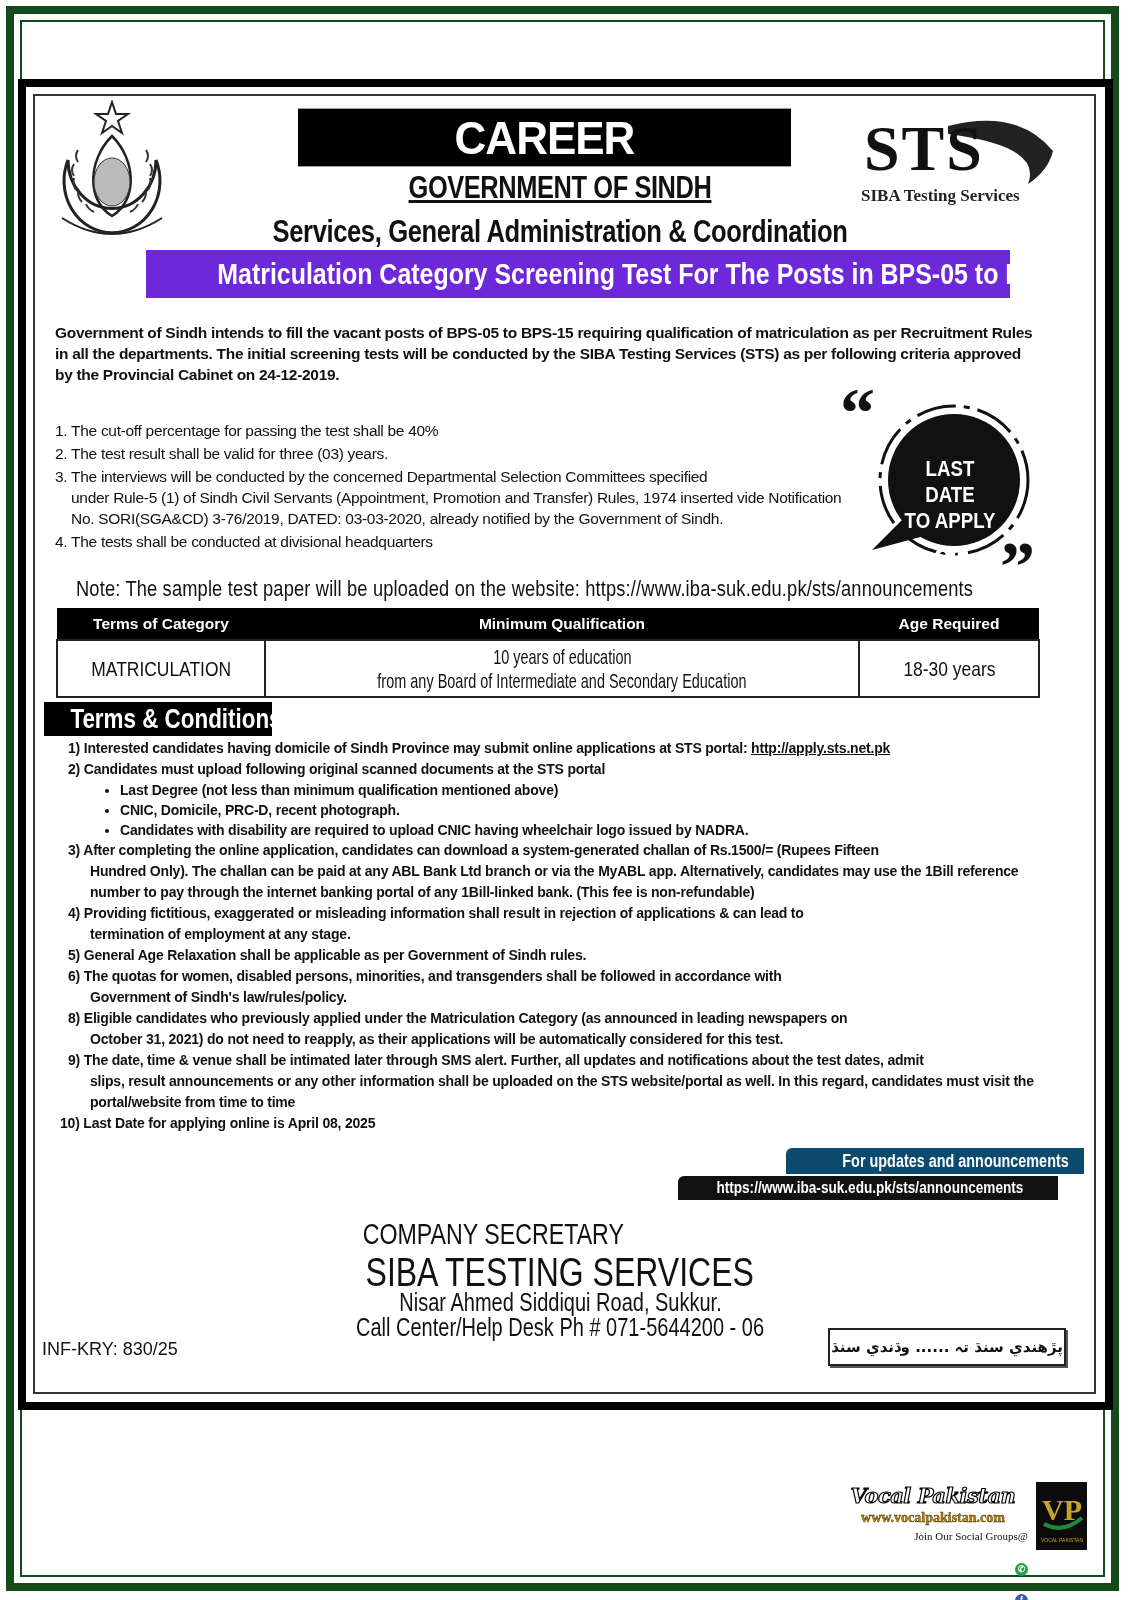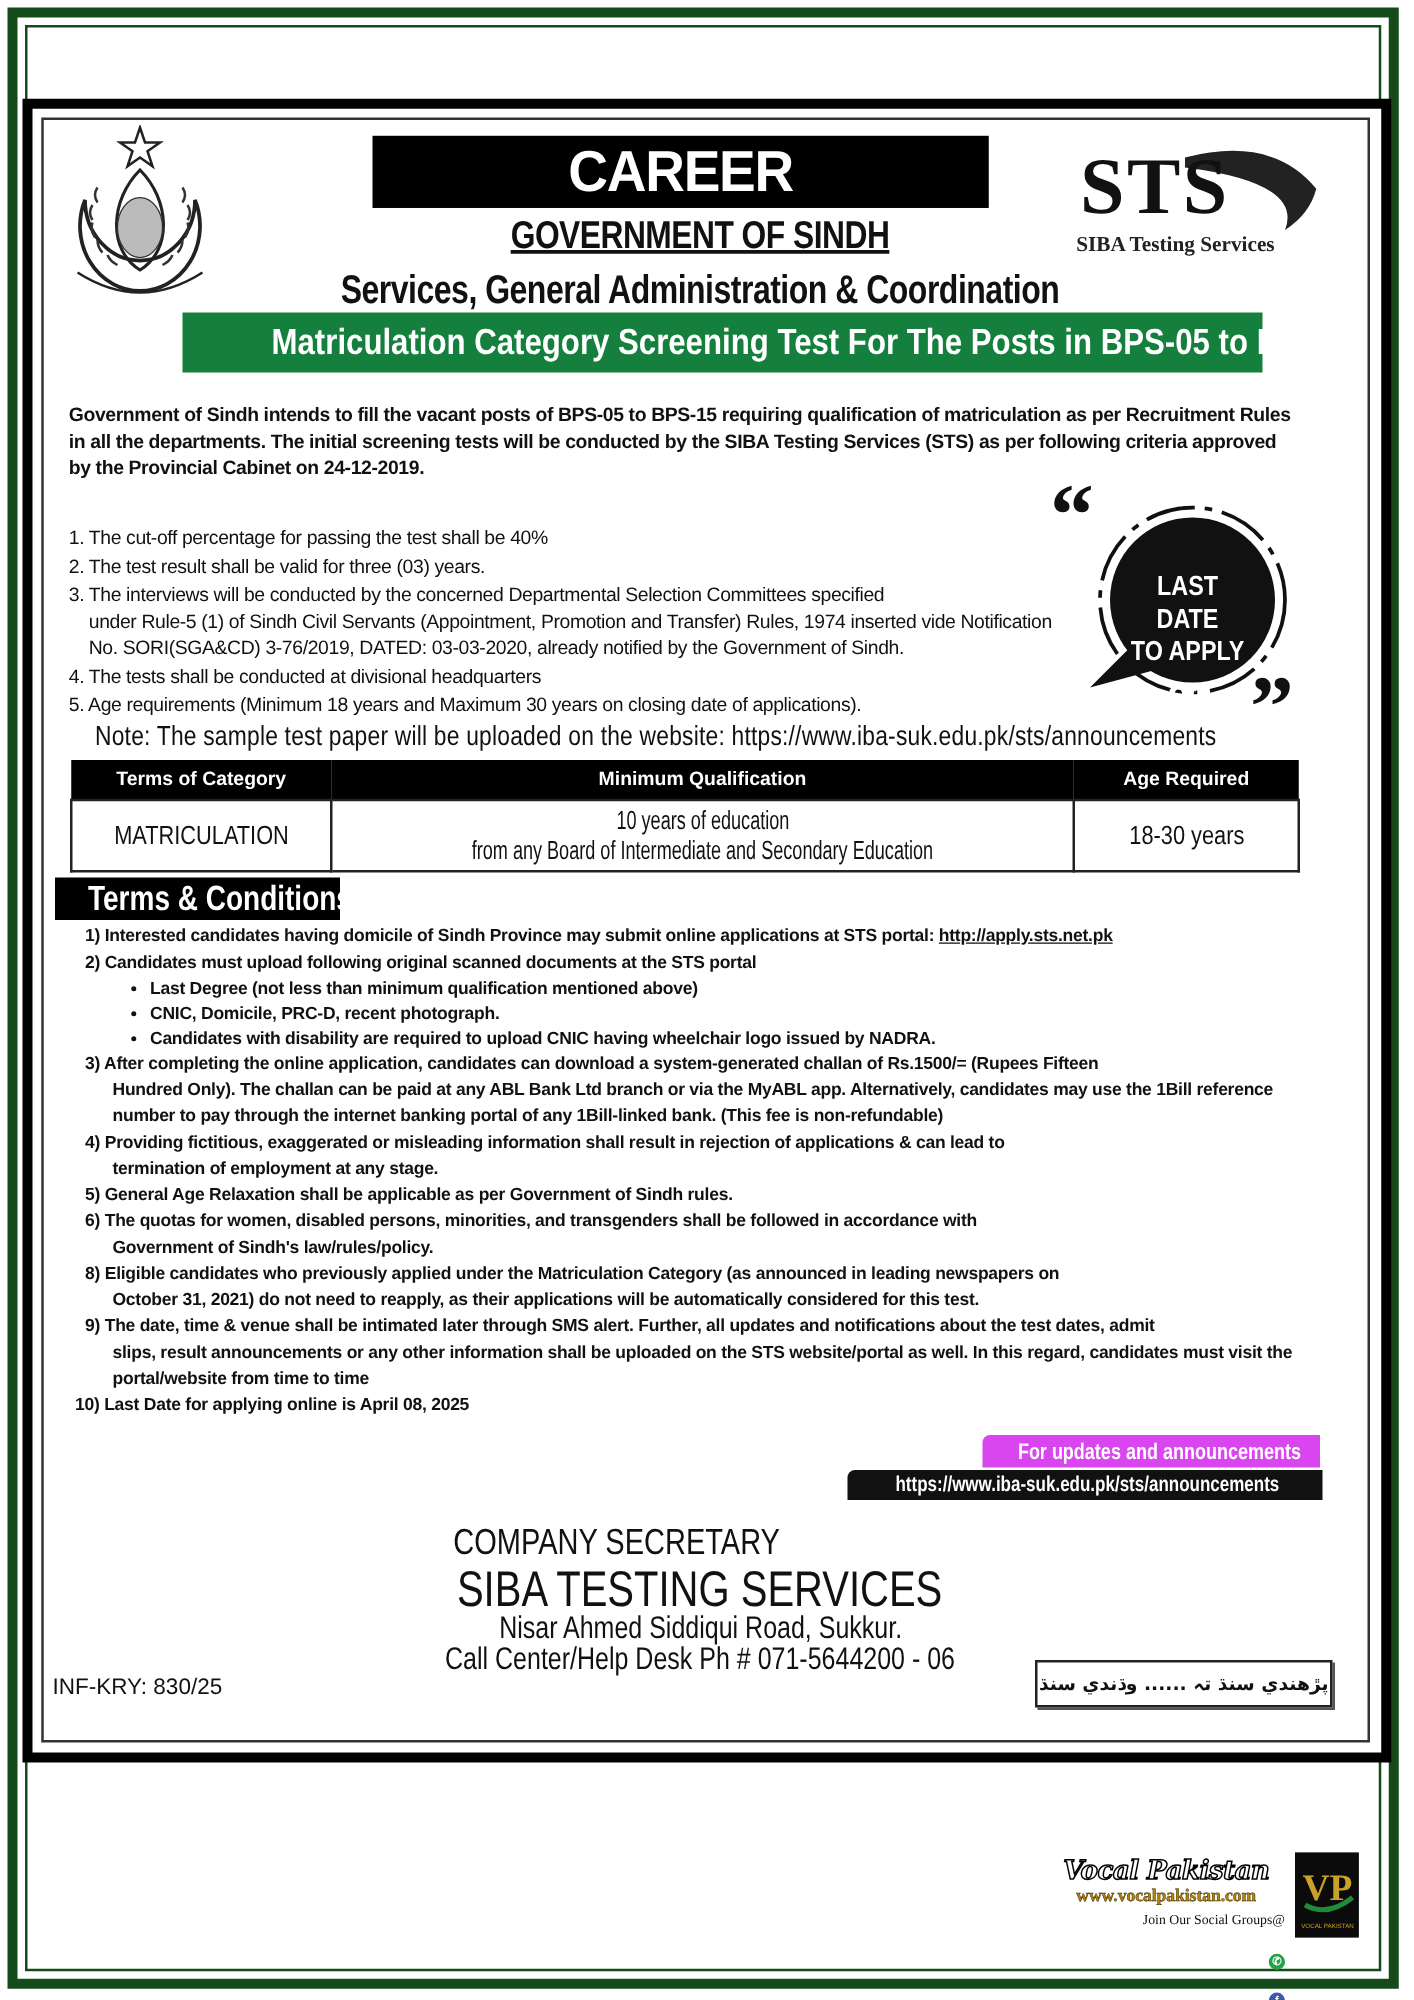--- a/index.html
+++ b/index.html
@@ -12,21 +12,21 @@
 
   .emblem { position:absolute; left:48px; top:100px; width:128px; height:150px; }
   .sts-logo { position:absolute; left:858px; top:108px; width:200px; height:110px; }
   .sts-letters { position:absolute; left:6px; top:4px; font-family:"Liberation Serif", serif; font-weight:bold; font-size:64px; letter-spacing:2px; color:#111; }
   .sts-sub { position:absolute; left:3px; top:78px; font-family:"Liberation Serif", serif; font-weight:bold; font-size:17px; color:#222; }
   .sts-swoosh { position:absolute; left:90px; top:8px; }
 
   .title-bar { position:absolute; left:298px; top:110px; width:493px; height:55px; background:#000; color:#fff; font-weight:bold; font-size:44px; text-align:center; line-height:55px; letter-spacing:-1px; transform:scaleY(1.05); }
   .gov { position:absolute; left:300px; top:170px; width:520px; text-align:center; font-size:31px; font-weight:bold; text-decoration:underline; transform:scaleX(0.82); letter-spacing:-0.5px; }
   .dept { position:absolute; left:160px; top:213px; width:800px; text-align:center; font-size:32px; font-weight:bold; transform:scaleX(0.8); letter-spacing:-0.5px; }
-  .sub-bar { position:absolute; left:146px; top:250px; width:864px; height:48px; background:#15803d; color:#fff; font-weight:bold; font-size:29px; text-align:center; line-height:48px; }
+  .sub-bar { position:absolute; left:146px; top:250px; width:864px; height:48px; background:#6d28d9; color:#fff; font-weight:bold; font-size:29px; text-align:center; line-height:48px; }
   .sub-bar span { display:inline-block; transform:scaleX(0.86); white-space:nowrap; }
 
   .intro { position:absolute; left:55px; top:322px; width:985px; font-size:15.5px; line-height:21px; font-weight:bold; letter-spacing:-0.3px; }
   .criteria { position:absolute; left:55px; top:400px; width:800px; font-size:15.5px; font-weight:normal; letter-spacing:-0.3px;margin-top:20px; }
   .criteria .item { line-height:21px; margin:0 0 2px 0; }
   .criteria .item .cont { padding-left:16px; display:block; }
 
   .bubble { position:absolute; left:862px; top:400px; width:175px; height:170px; }
   .bubble-text { position:absolute; left:890px; top:418px; width:120px; text-align:center; color:#fff; font-weight:bold;margin-top:38px; }
   .b-line1, .b-line2 { font-size:22px; line-height:26px; transform:scaleX(0.85); display:block; }
@@ -47,21 +47,21 @@
   .tc-head { position:absolute; left:44px; top:702px; width:228px; height:34px; background:#000; color:#fff; font-weight:bold; font-size:28px; line-height:34px; text-align:center; }
   .tc-head span { display:inline-block; transform:scaleX(0.8); white-space:nowrap; }
 
   .terms { position:absolute; left:68px; top:738px; width:980px; font-size:14px; font-weight:bold; letter-spacing:-0.2px; }
   .terms .t { line-height:21px; }
   .terms .t .cont { display:block; padding-left:22px; }
   .terms .bullets { margin:0; padding-left:52px; list-style:disc; }
   .terms .bullets li { line-height:20px; }
   .t-num10 { margin-left:-8px; }
 
-  .updates-1 { position:absolute; left:786px; top:1148px; width:270px; height:26px; background:#d946ef; color:#fff; font-weight:bold; font-size:18px; line-height:26px; text-align:center; border-radius:6px 0 0 0; }
+  .updates-1 { position:absolute; left:786px; top:1148px; width:270px; height:26px; background:#0c4a6e; color:#fff; font-weight:bold; font-size:18px; line-height:26px; text-align:center; border-radius:6px 0 0 0;padding-left:28px; }
   .updates-2 { position:absolute; left:678px; top:1176px; width:380px; height:24px; background:#111; color:#fff; font-weight:bold; font-size:17px; line-height:24px; text-align:center; border-radius:6px 0 0 0; }
   .updates-1 span, .updates-2 span { display:inline-block; transform:scaleX(0.8); white-space:nowrap; }
 
   .sig-title { position:absolute; left:330px; top:1218px; width:460px; font-size:29px; text-decoration:underline; }
   .sig-title span, .sig-org span, .sig-addr span, .sig-phone span { display:inline-block; transform:scaleX(0.8); white-space:nowrap; }
   .sig-org { position:absolute; left:250px; top:1250px; width:620px; text-align:center; font-size:40px; }
   .sig-addr { position:absolute; left:250px; top:1288px; width:620px; text-align:center; font-size:25px; }
   .sig-phone { position:absolute; left:220px; top:1313px; width:680px; text-align:center; font-size:25px; }
   .ref-no { position:absolute; left:42px; top:1339px; font-size:18px; color:#111; }
   .sindhi-box { position:absolute; left:828px; top:1328px; width:234px; height:34px; border:2px solid #222; box-shadow:2px 2px 0 #555; background:#fff; font-family:"DejaVu Sans", sans-serif; font-size:15px; font-weight:bold; line-height:34px; text-align:center; direction:rtl; }
@@ -106,21 +106,20 @@
 <div class="dept">Services, General Administration &amp; Coordination Department</div>
 <div class="sub-bar"><span>Matriculation Category Screening Test For The Posts in BPS-05 to BPS-15</span></div>
 
 <div class="intro">Government of Sindh intends to fill the vacant posts of BPS-05 to BPS-15 requiring qualification of matriculation as per Recruitment Rules in all the departments. The initial screening tests will be conducted by the SIBA Testing Services (STS) as per following criteria approved by the Provincial Cabinet on 24-12-2019.</div>
 
 <div class="criteria">
   <div class="item"><span>1.</span> <span>The cut-off percentage for passing the test shall be 40%</span></div>
   <div class="item"><span>2.</span> <span>The test result shall be valid for three (03) years.</span></div>
   <div class="item"><span>3.</span> <span>The interviews will be conducted by the concerned Departmental Selection Committees specified</span><span class="cont">under Rule-5 (1) of Sindh Civil Servants (Appointment, Promotion and Transfer) Rules, 1974 inserted vide Notification No. SORI(SGA&amp;CD) 3-76/2019, DATED: 03-03-2020, already notified by the Government of Sindh.</span></div>
   <div class="item"><span>4.</span> <span>The tests shall be conducted at divisional headquarters</span></div>
-  <div class="item"><span>5.</span> <span>Age requirements (Minimum 18 years and Maximum 30 years on closing date of applications).</span></div>
 </div>
 
 <div class="quote-open">“</div>
 <svg class="bubble" viewBox="0 0 175 170">
   <circle cx="92" cy="80" r="74" fill="none" stroke="#111" stroke-width="3" stroke-dasharray="40 8 6 8"></circle>
   <circle cx="92" cy="80" r="66" fill="#111"></circle>
   <polygon points="40,120 10,150 62,136" fill="#111"></polygon>
 </svg>
 <div class="bubble-text">
   <span class="b-line1">LAST DATE</span>

